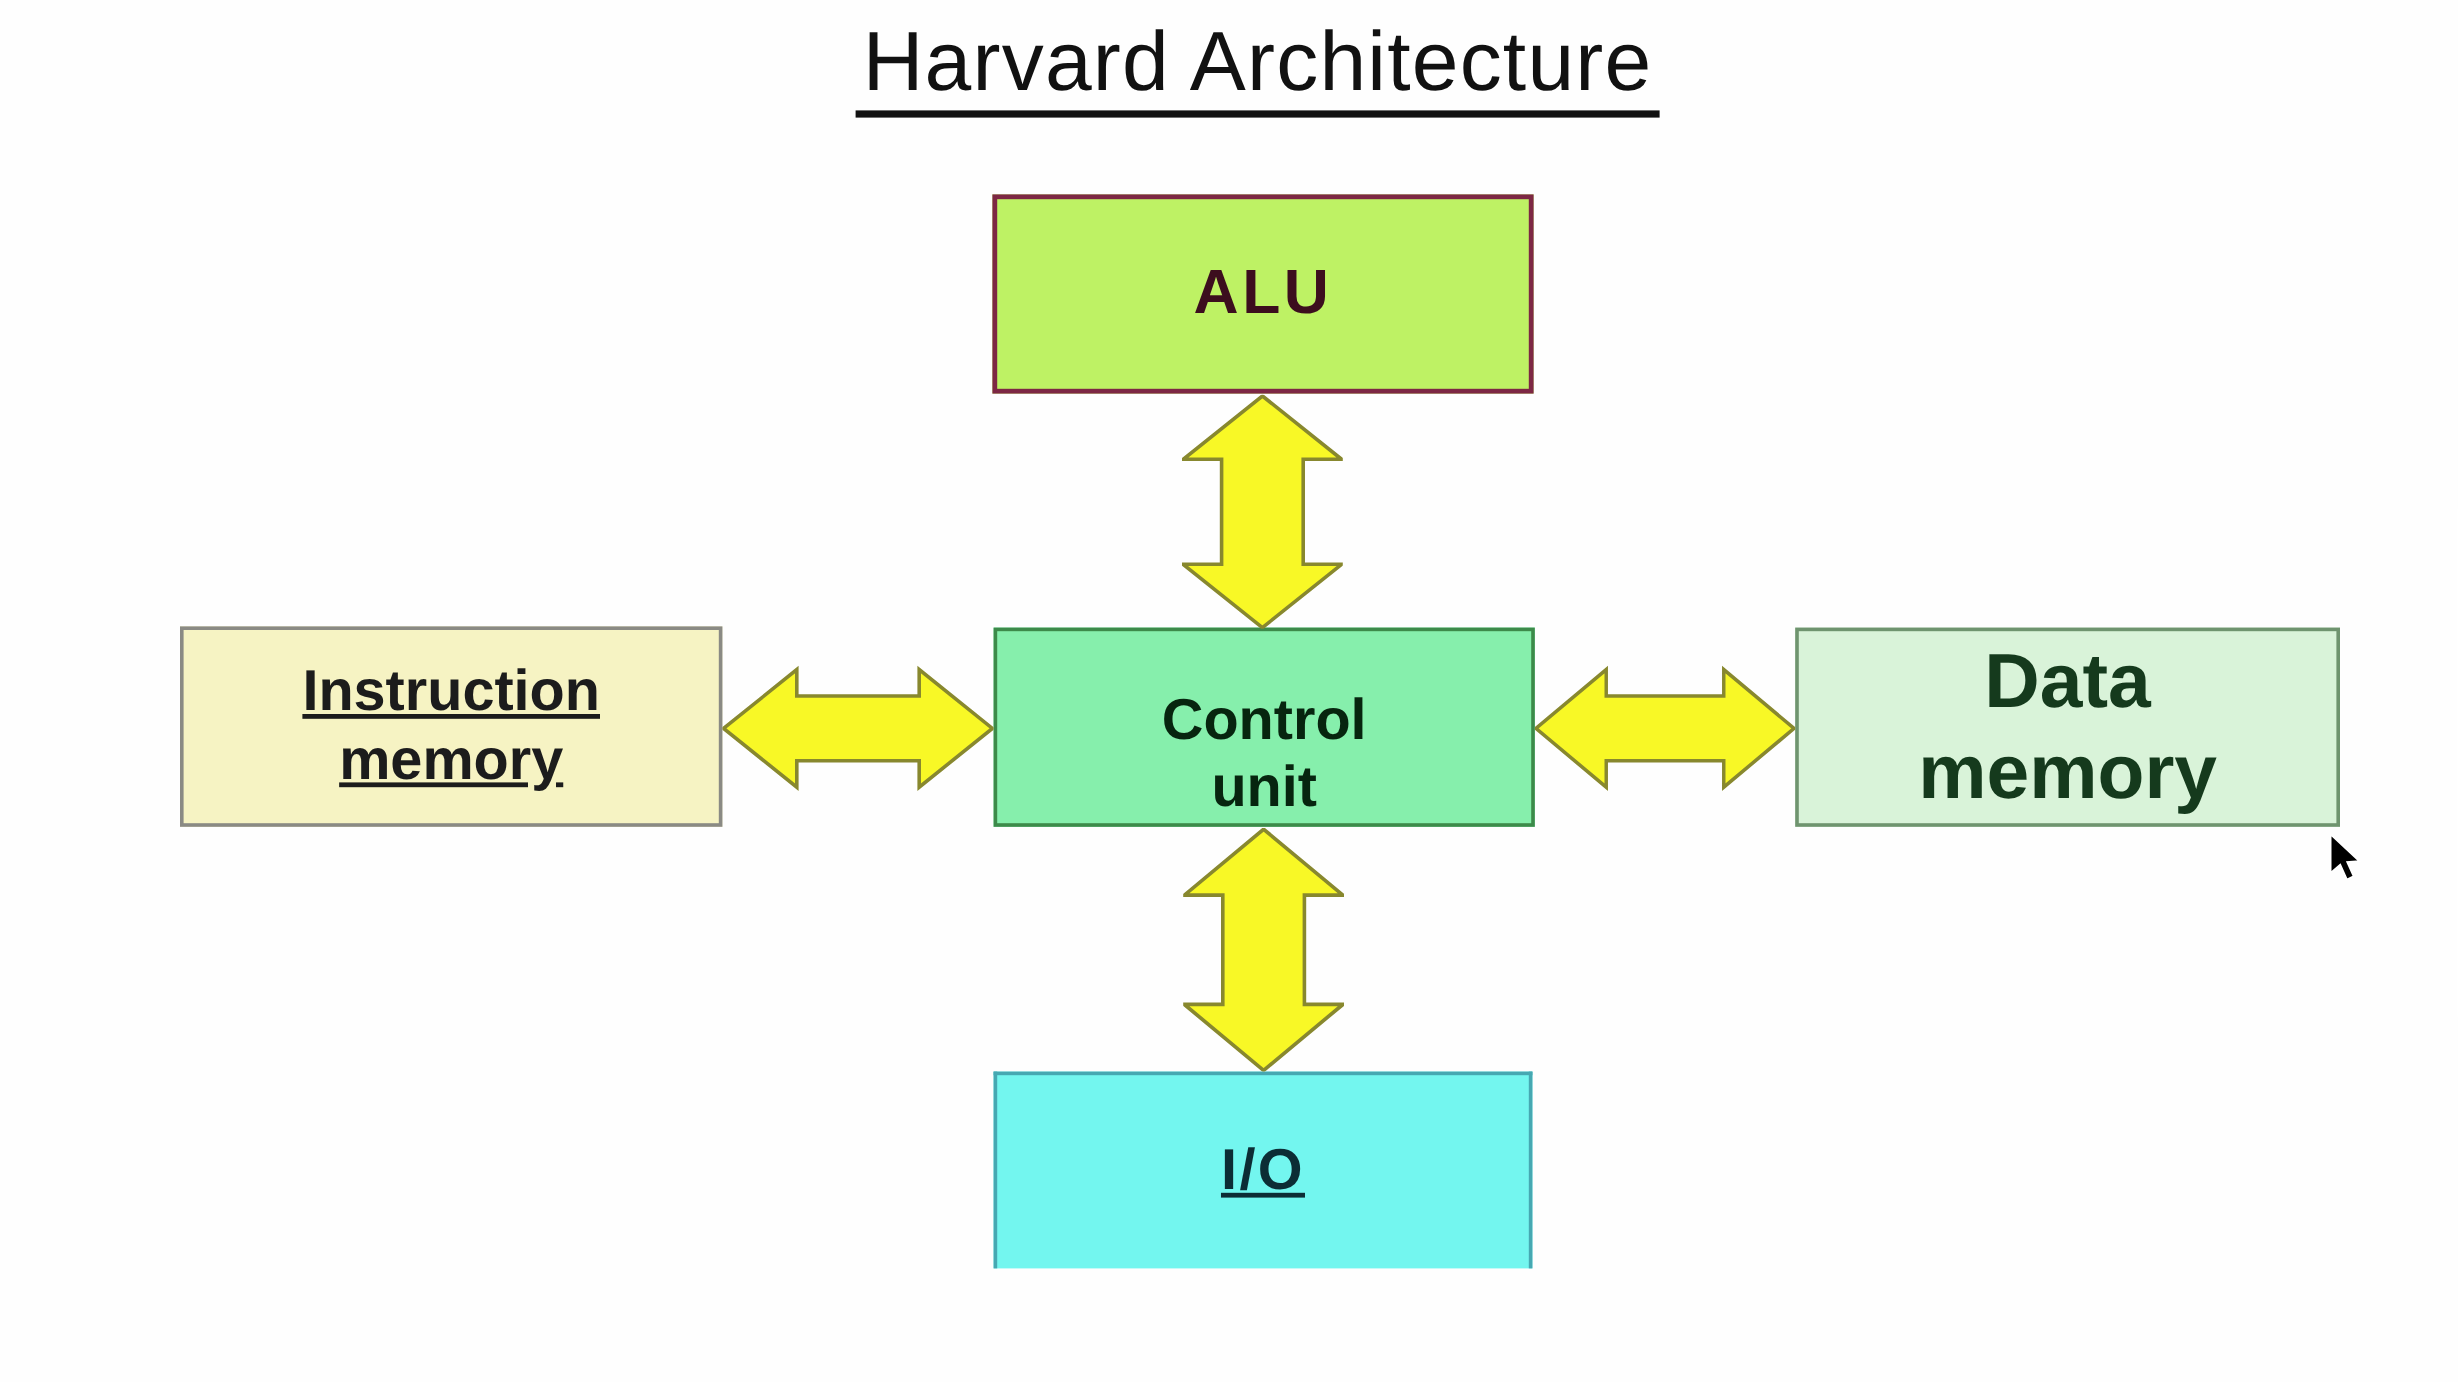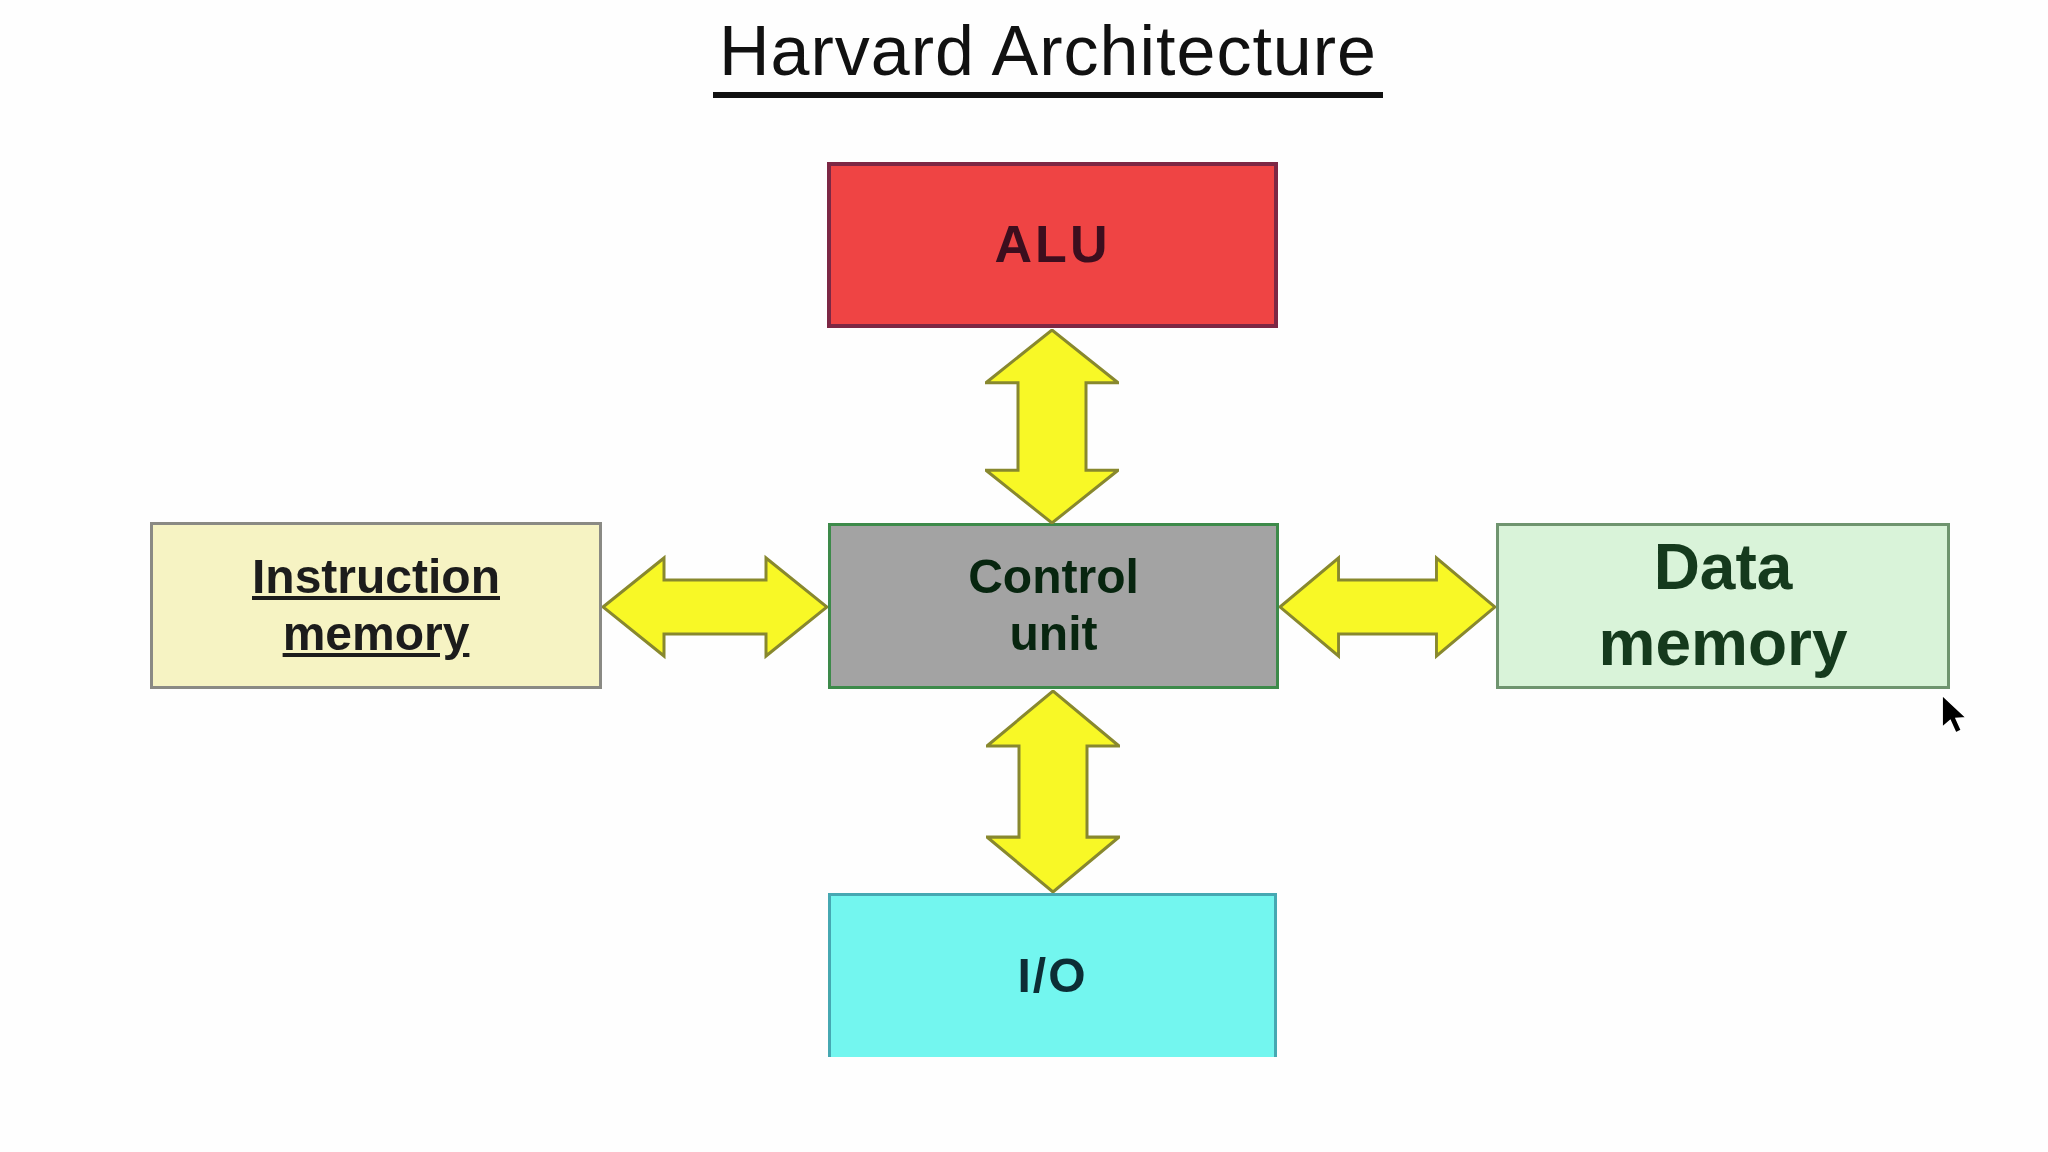--- a/index.html
+++ b/index.html
@@ -39,32 +39,33 @@
     align-items: center;
     justify-content: center;
     text-align: center;
     font-weight: 700;
     line-height: 1.18;
     box-sizing: border-box;
   }
   .node span { display: block; }
   .node-alu {
     left: 827px; top: 162px; width: 451px; height: 166px;
-    background: #ef4444;
+    background: #bef264;
     border: 4px solid #7d2744;
     color: #3c0e1e;
     font-size: 52px;
     letter-spacing: 3px;
   }
   .node-control {
     left: 828px; top: 523px; width: 451px; height: 166px;
-    background: #a3a3a3;
+    background: #86efac;
     border: 3px solid #3d8a4a;
     color: #07250f;
     font-size: 48px;
+    justify-content: flex-end;
   }
   .node-instruction {
     left: 150px; top: 522px; width: 452px; height: 167px;
     background: #f6f3c3;
     border: 3px solid #8a8a84;
     color: #1c1c1c;
     font-size: 48px;
     text-decoration: underline;
   }
   .node-data {
@@ -75,20 +76,21 @@
     font-size: 64px;
   }
   .node-io {
     left: 828px; top: 893px; width: 449px; height: 164px;
     background: #73f6ef;
     border: 3px solid #46a8b2;
     border-bottom: none;
     color: #0c2d35;
     font-size: 48px;
     letter-spacing: 2px;
+    text-decoration: underline;
   }
   .arrow {
     position: absolute;
   }
   .arrow polygon {
     fill: #f8f826;
     stroke: #88882e;
     stroke-width: 3;
     stroke-linejoin: miter;
   }

